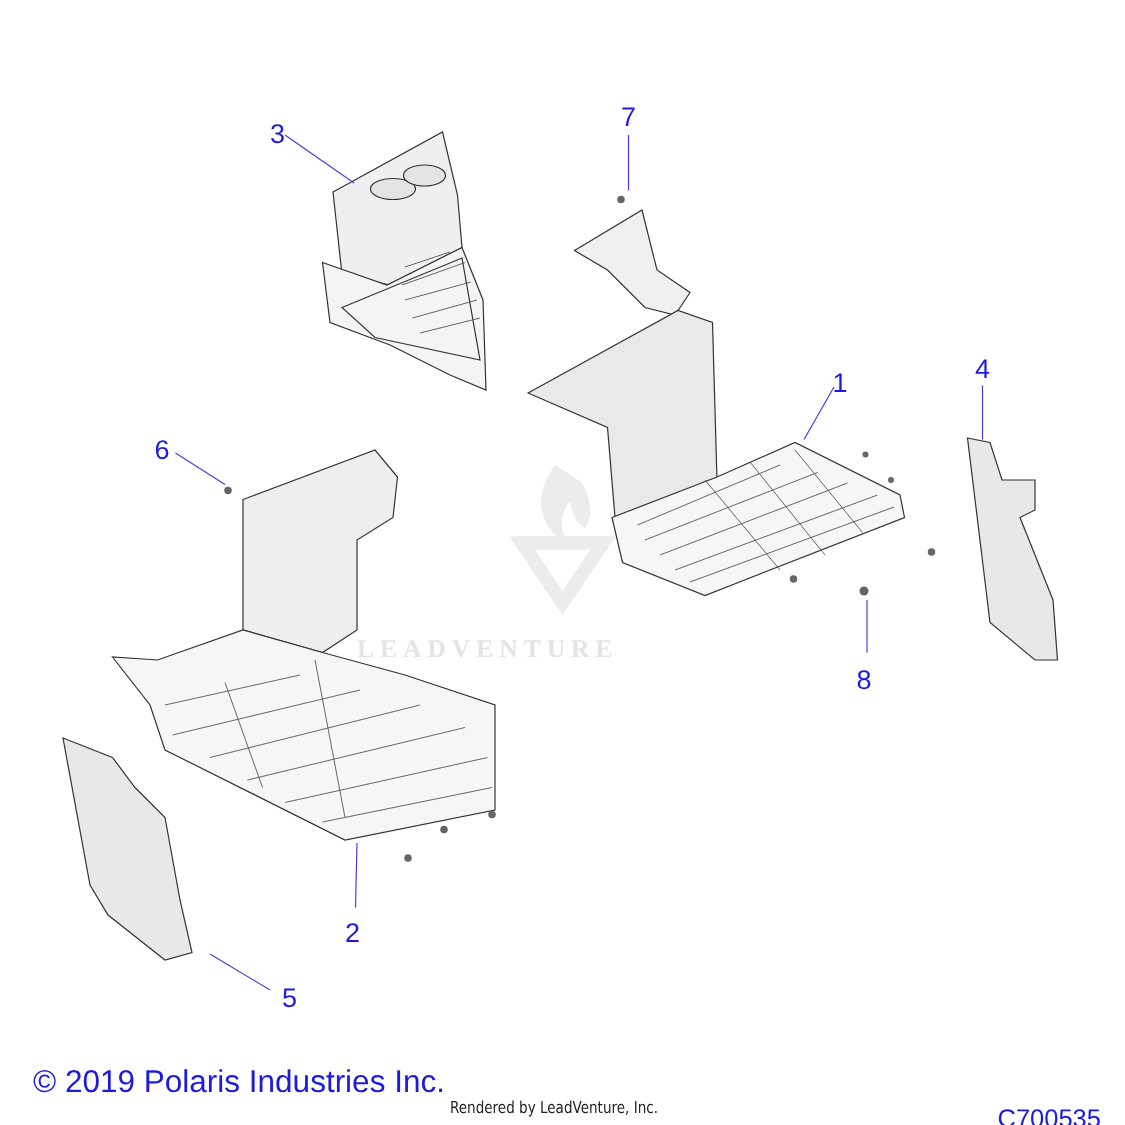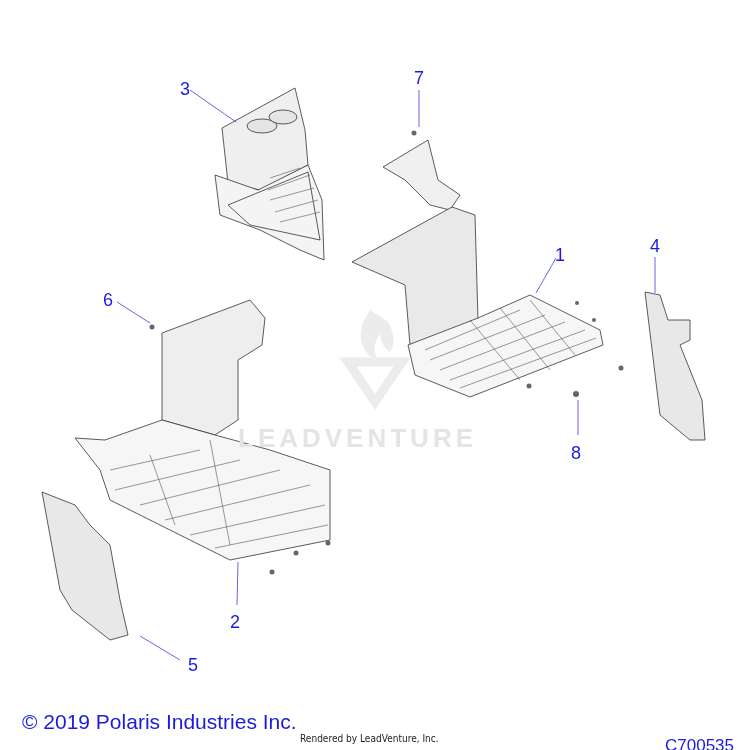--- a/index.html
+++ b/index.html
@@ -2,21 +2,21 @@
 <html><head>
 <meta charset="utf-8">
 <style>
   html, body { margin:0; padding:0; background:#ffffff; }
   body { width:750px; height:750px; position:relative; overflow:hidden; font-family:"Liberation Sans", sans-serif; }
   .canvas { position:absolute; left:0; top:0; width:750px; height:750px; }
   .callout { position:absolute; color:#1a1ae0; font-family:"Liberation Sans", sans-serif; font-size:18px; line-height:18px; cursor:pointer; }
   .copyright { position:absolute; left:22px; top:710px; color:#1a1ae0; font-size:21px; font-family:"Liberation Sans", sans-serif; }
   .figure-id { position:absolute; right:16px; top:736px; color:#1a1ae0; font-size:17px; font-family:Liberation Sans, sans-serif; }
   .rendered-by { position:absolute; left:300px; top:732px; color:#222; font-size:11px; font-family:"DejaVu Sans", sans-serif; transform:scaleX(0.82); transform-origin:left top; }
-  .watermark-text { position:absolute; left:238px; top:423px; color:#e4e4e4; font-size:26px; letter-spacing:4px; font-family:Liberation Sans, sans-serif; font-weight:bold; }
+  .watermark-text { position:absolute; left:238px; top:423px; color:#e4e4e4; font-size:17px; letter-spacing:4px; font-family:Liberation Serif, serif; font-weight:bold; }
 </style>
 </head>
 <body>
 
 <svg class="canvas" viewBox="0 0 750 750" xmlns="http://www.w3.org/2000/svg">
 
   <g fill="#ececec">
     <path d="M370 310 q-15 22 -6 38 q4 10 14 12 q-8 -12 2 -26 q2 14 10 18 q8 -12 -2 -30 q-8 -6 -18 -12z"></path>
     <path d="M348 362 l54 0 l-27 40 z" fill="none" stroke="#ececec" stroke-width="9"></path>
   </g>

